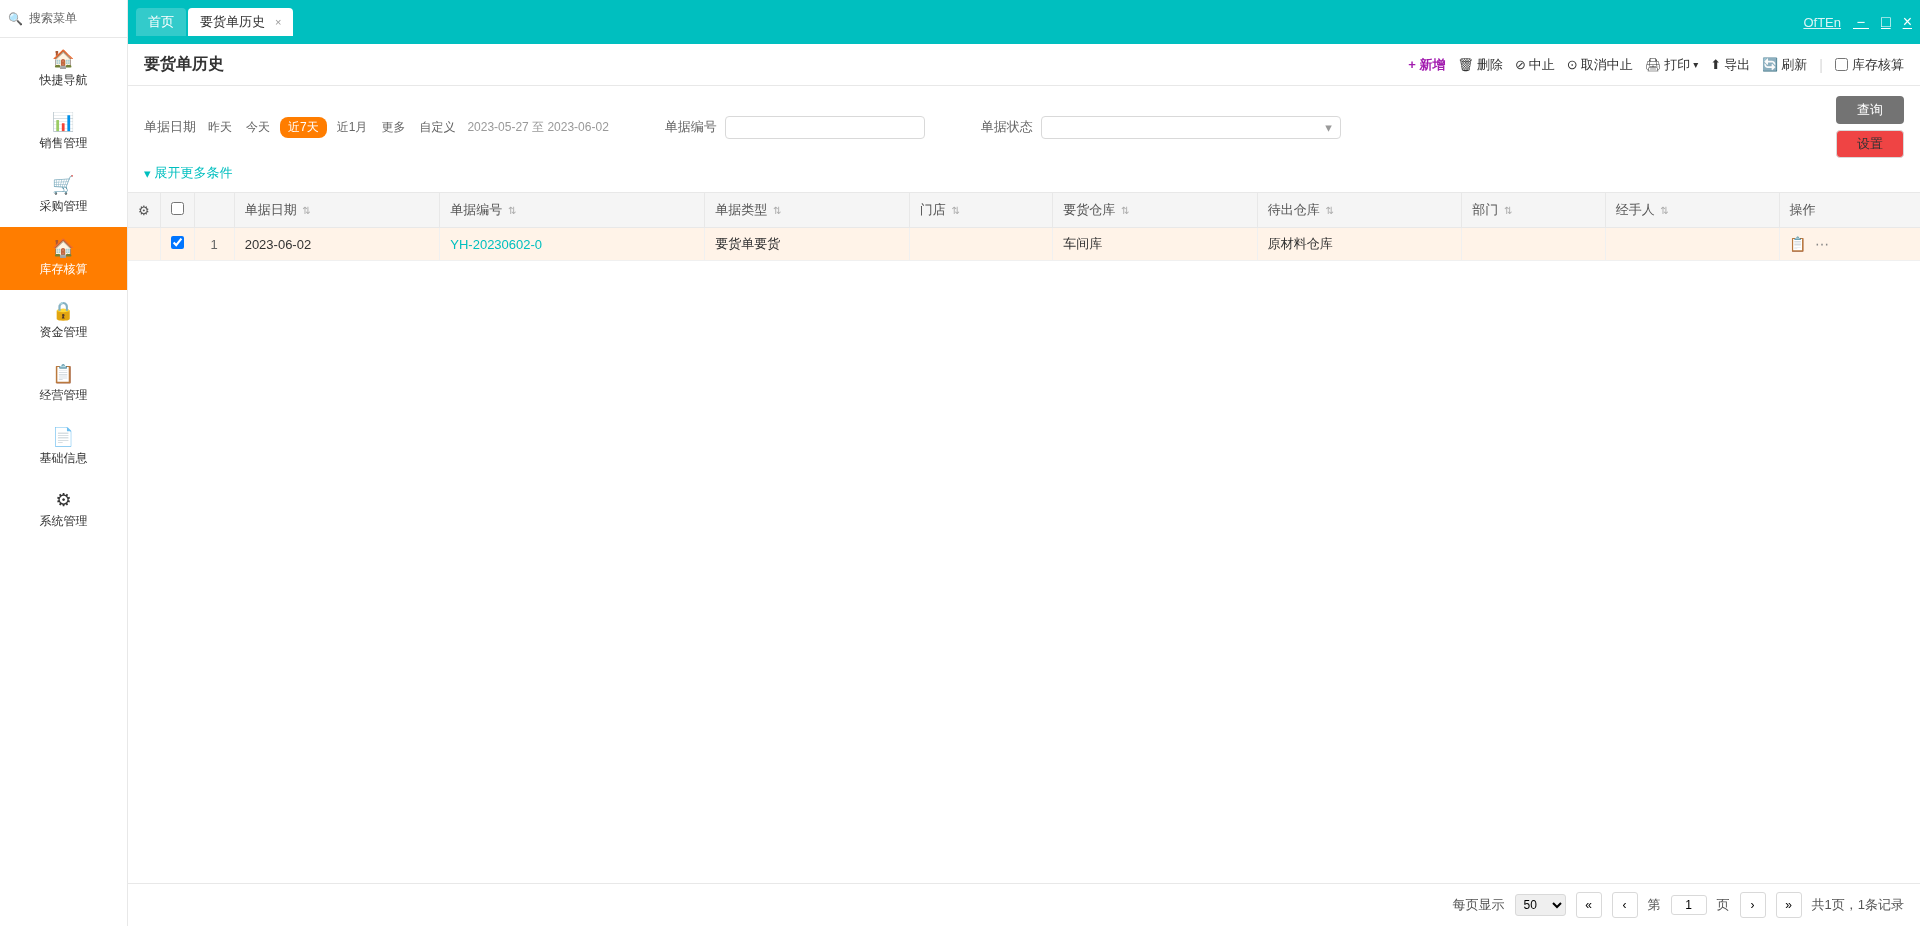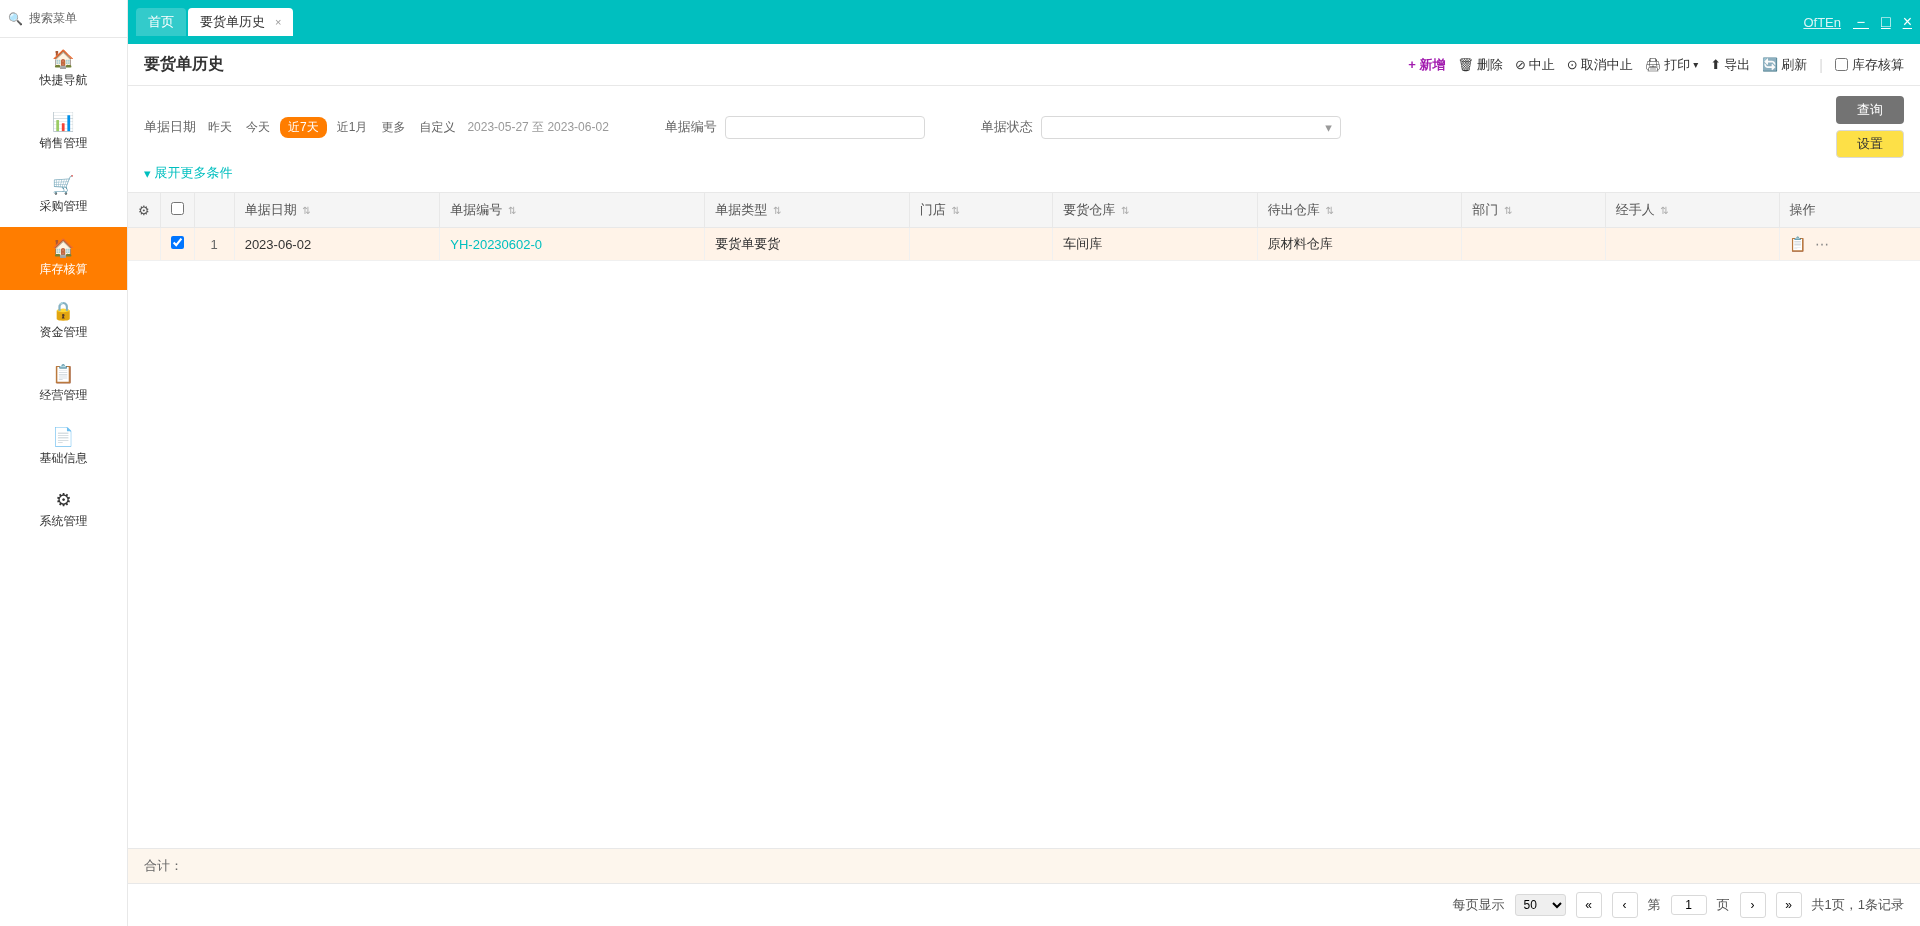--- a/index.html
+++ b/index.html
@@ -232,21 +232,21 @@
       background: #737373;
       color: #fff;
       border: none;
       border-radius: 4px;
       padding: 5px 20px;
       cursor: pointer;
       font-size: 13px;
       white-space: nowrap;
     }
     .settings-btn {
-      background: #fde047;
+      background: #ef4444;
       color: #333;
       border: 1px solid #d9d9d9;
       border-radius: 4px;
       padding: 4px 20px;
       cursor: pointer;
       font-size: 13px;
       white-space: nowrap;
       text-align: center;
     }
 
@@ -526,23 +526,20 @@
       <div class="action-icons">
         <span class="action-icon">📋</span>
         <span class="action-icon">⋯</span>
       </div>
     </td>
   </tr>
           </tbody>
       </table>
     </div>
 
-    <div class="table-footer">
-      <span>合计：</span>
-    </div>
 
     <div class="pagination-bar">
       <span>每页显示</span>
       <select id="per-page-select"><option value="10">10</option><option value="20">20</option><option value="50" selected="">50</option><option value="100">100</option></select>
       <button class="page-btn">«</button>
       <button class="page-btn">‹</button>
       <span>第</span>
       <input class="page-input" type="text" value="1" style="">
       <span>页</span>
       <button class="page-btn">›</button>

